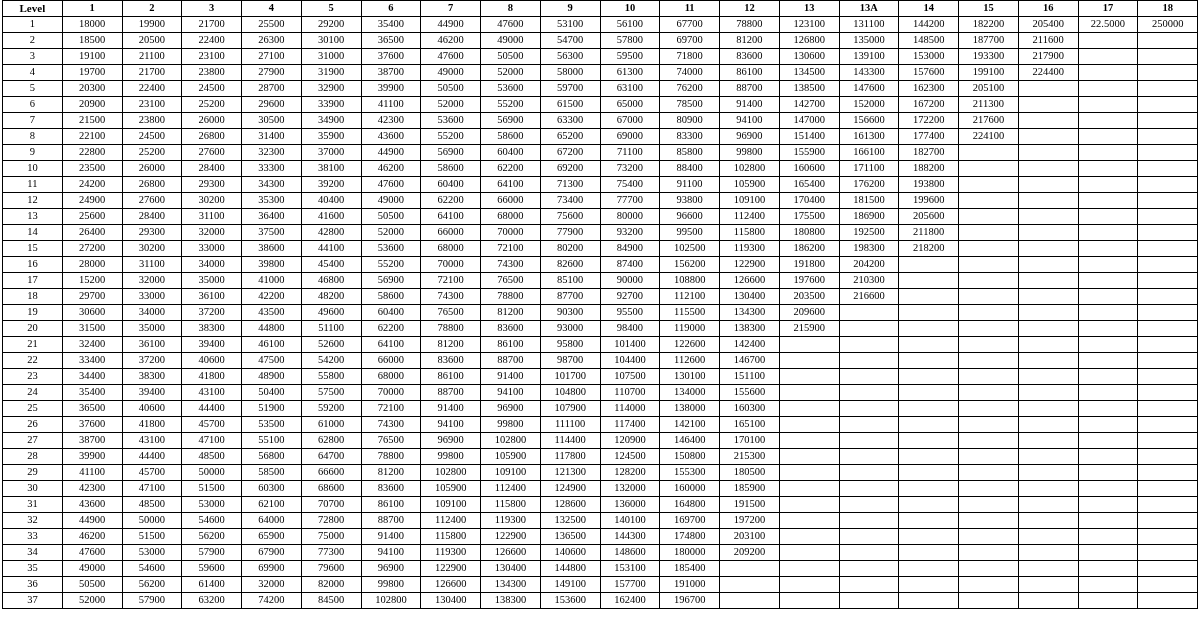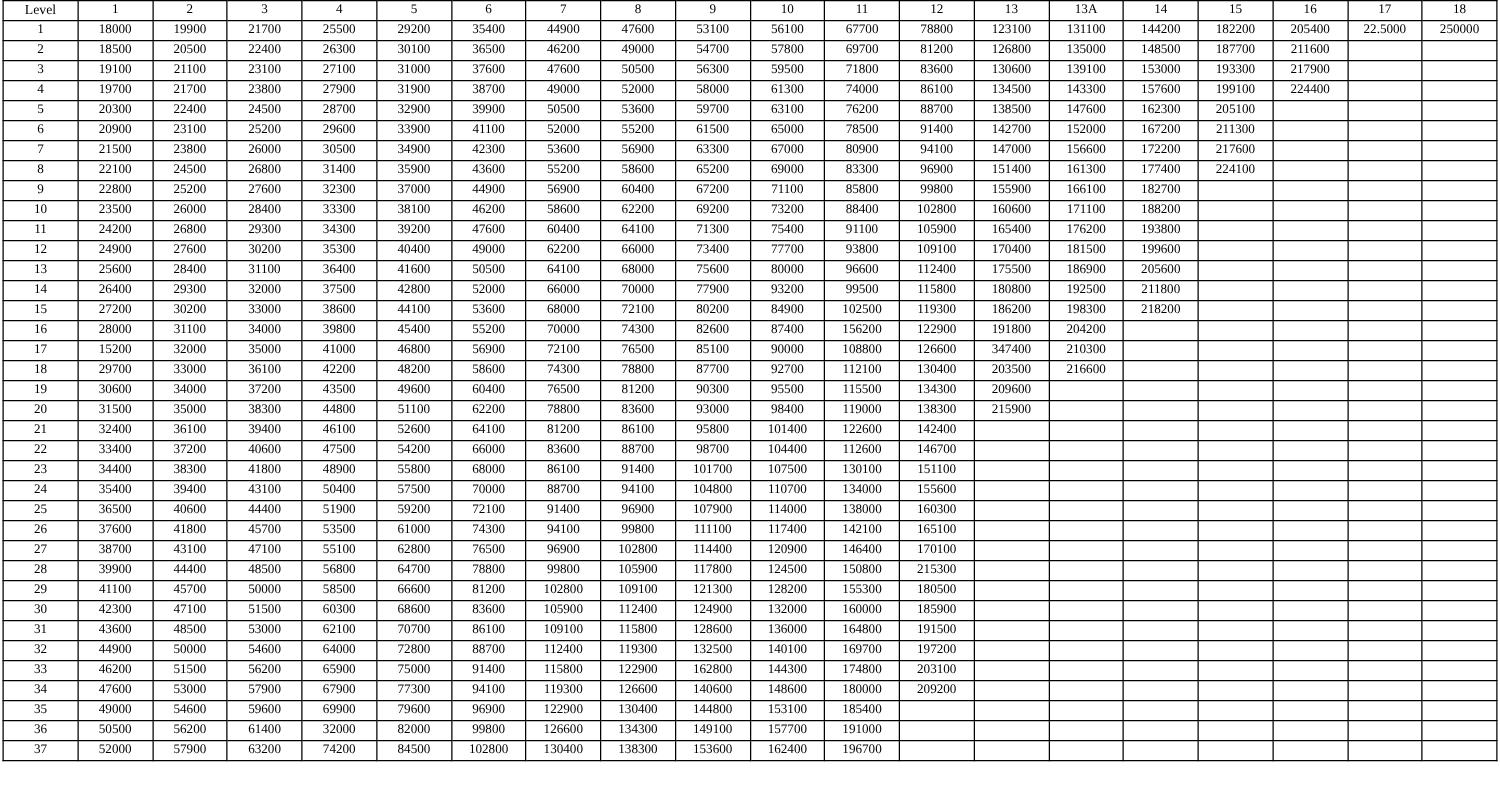--- a/index.html
+++ b/index.html
@@ -35,21 +35,21 @@
     vertical-align: middle;
     font-size: 10.5px;
     line-height: 1.0;
     height: 15px;
     padding: 0;
     color: #000000;
     overflow: hidden;
     white-space: nowrap;
   }
   table.pay-table th {
-    font-weight: normal;
+    font-weight: bold;
     font-size: 10.5px;
     margin-top: 24px;
   }
   table.pay-table th.level-head {
     font-size: 11px;
   }
   td.level-cell {
     font-size: 10.5px;
   }
   td.empty-cell {
@@ -445,21 +445,21 @@
           <td>35000</td>
           <td>41000</td>
           <td>46800</td>
           <td>56900</td>
           <td>72100</td>
           <td>76500</td>
           <td>85100</td>
           <td>90000</td>
           <td>108800</td>
           <td>126600</td>
-          <td>347400</td>
+          <td>197600</td>
           <td>210300</td>
           <td class="empty-cell"></td>
           <td class="empty-cell"></td>
           <td class="empty-cell"></td>
           <td class="empty-cell"></td>
           <td class="empty-cell"></td>
         </tr>
         <tr>
           <td class="level-cell">18</td>
           <td>29700</td>
@@ -793,21 +793,21 @@
         <tr>
           <td class="level-cell">33</td>
           <td>46200</td>
           <td>51500</td>
           <td>56200</td>
           <td>65900</td>
           <td>75000</td>
           <td>91400</td>
           <td>115800</td>
           <td>122900</td>
-          <td>162800</td>
+          <td>136500</td>
           <td>144300</td>
           <td>174800</td>
           <td>203100</td>
           <td class="empty-cell"></td>
           <td class="empty-cell"></td>
           <td class="empty-cell"></td>
           <td class="empty-cell"></td>
           <td class="empty-cell"></td>
           <td class="empty-cell"></td>
           <td class="empty-cell"></td>

